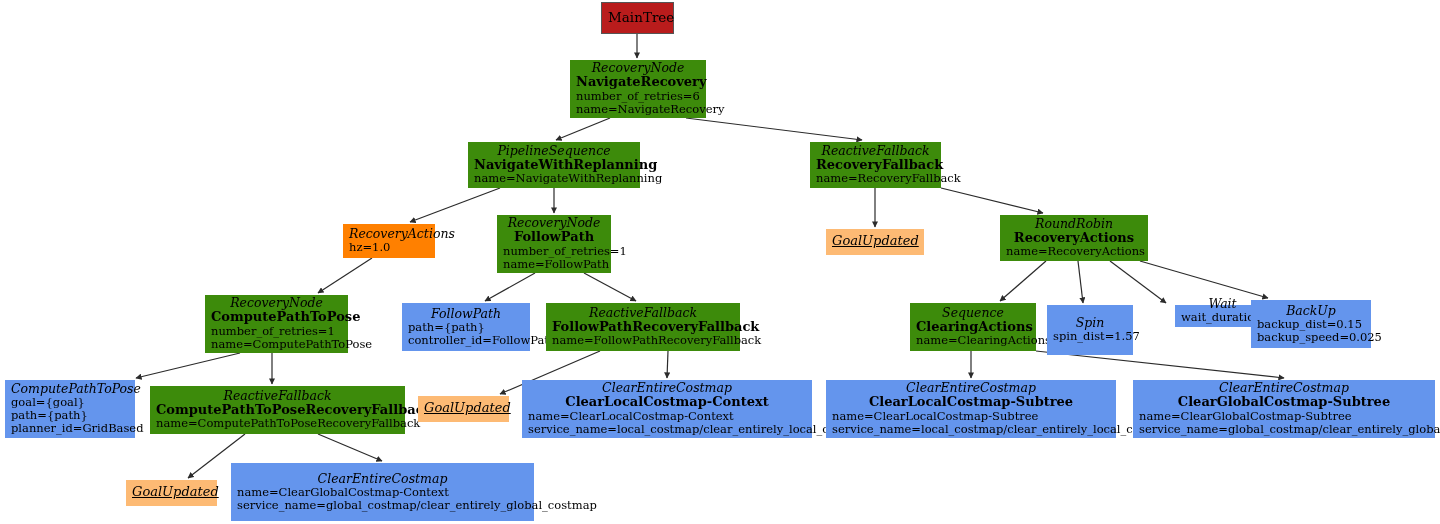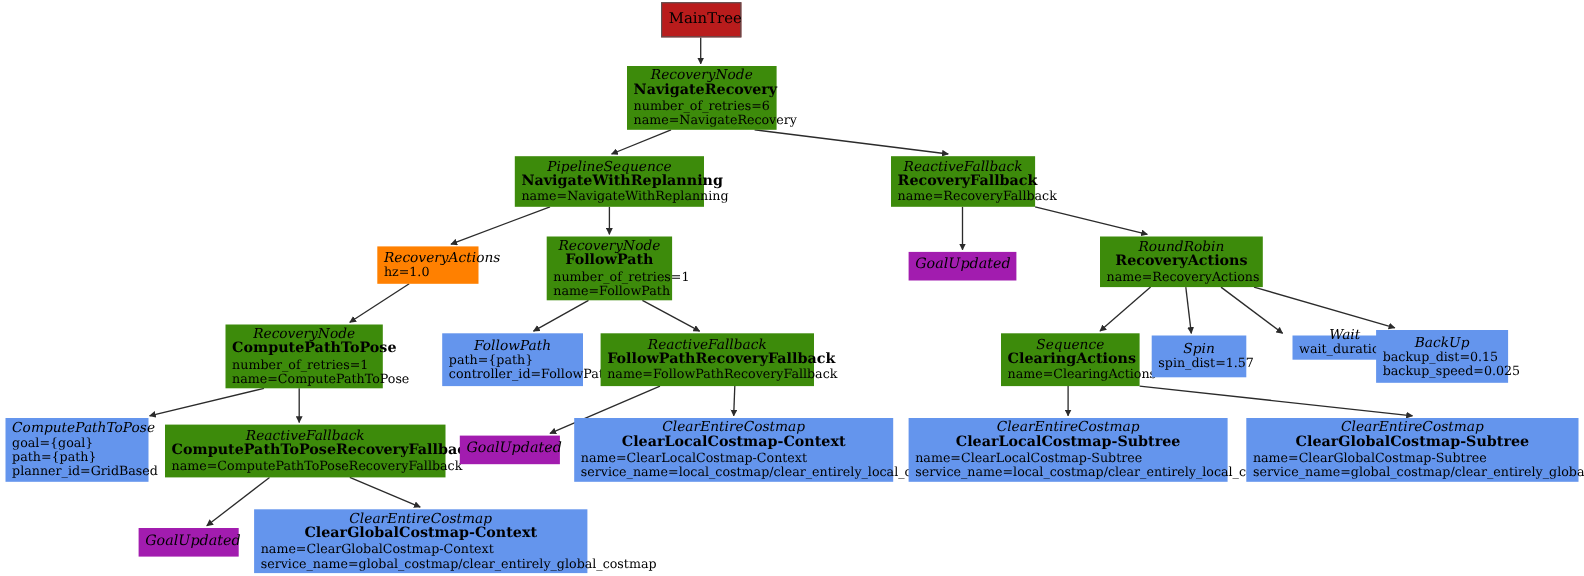--- a/index.html
+++ b/index.html
@@ -50,21 +50,21 @@
   .node .nparams {
     font-size: 11.5px;
     text-align: left;
     color: #000;
     white-space: nowrap;
   }
   .node .nparams div { white-space: nowrap; }
 
   .n-green  { background: #3d8b0b; }
   .n-blue   { background: #6495ed; }
-  .n-yellow { background: #a21caf; }
+  .n-yellow { background: #fdba74; text-decoration: underline; }
   .n-orange { background: #ff8000; }
   .n-white  {
     background: #b91c1c;
     border: 1px solid #555555;
   }
 
   
   .node.leaf-only { justify-content: center; }
   .node.leaf-only .ntype { font-size: 13px; }
 
@@ -182,21 +182,21 @@
           <div>name=FollowPathRecoveryFallback</div>
         </div>
       </div>
       <div class="node n-green" style="left: 910px; top: 303px; width: 126px; height: 48px;">
         <div class="ntype">Sequence</div>
         <div class="nname">ClearingActions</div>
         <div class="nparams">
           <div>name=ClearingActions</div>
         </div>
       </div>
-      <div class="node n-blue" style="left: 1047px; top: 305px; width: 86px; height: 38px;">
+      <div class="node n-blue" style="left: 1047px; top: 305px; width: 86px; height: 50px;">
         <div class="ntype">Spin</div>
         <div class="nparams">
           <div>spin_dist=1.57</div>
         </div>
       </div>
       <div class="node n-blue" style="left: 1175px; top: 305px; width: 95px; height: 22px; justify-content: flex-end;">
         <div class="ntype">Wait</div>
         <div class="nparams">
           <div>wait_duration=5</div>
         </div>
@@ -248,20 +248,19 @@
         <div class="nparams">
           <div>name=ClearGlobalCostmap-Subtree</div>
           <div>service_name=global_costmap/clear_entirely_global_costmap</div>
         </div>
       </div>
       <div class="node n-yellow leaf-only" style="left: 126px; top: 480px; width: 91px; height: 26px;">
         <div class="ntype">GoalUpdated</div>
       </div>
       <div class="node n-blue" style="left: 231px; top: 463px; width: 303px; height: 58px;">
         <div class="ntype">ClearEntireCostmap</div>
-        <div class="nname">ClearGlobalCostmap-Context</div>
         <div class="nparams">
           <div>name=ClearGlobalCostmap-Context</div>
           <div>service_name=global_costmap/clear_entirely_global_costmap</div>
         </div>
       </div>
     </div>
 </div>
 
 </body></html>

